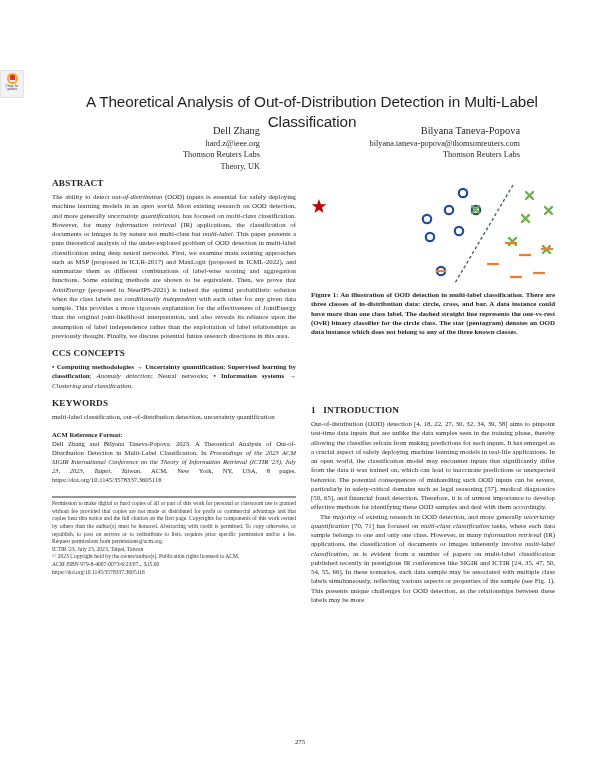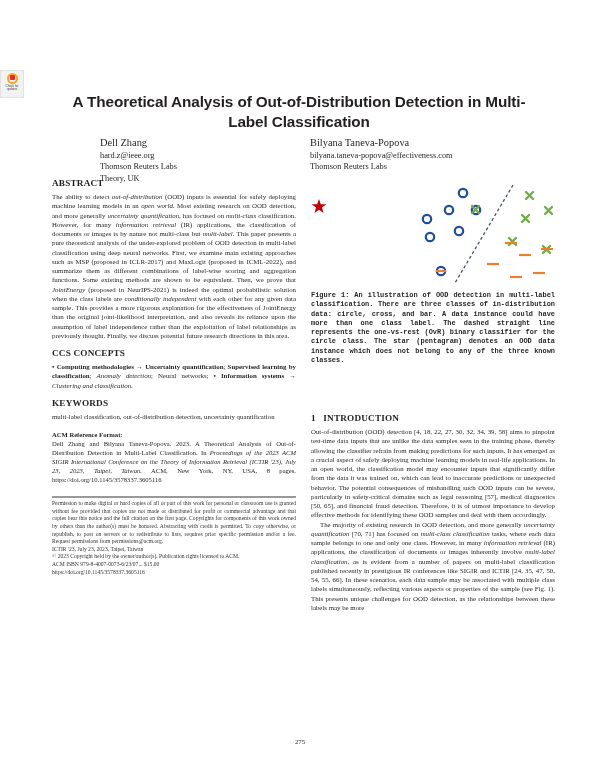--- a/index.html
+++ b/index.html
@@ -1,36 +1,36 @@
 <!DOCTYPE html>
 <html><head>
 <meta charset="utf-8">
 <style>
   html, body { margin: 0; padding: 0; background: #ffffff; }
   body { width: 600px; height: 776px; position: relative; overflow: hidden; font-family: "Liberation Serif", "DejaVu Serif", serif; color: #231f20; }
   .badge { position: absolute; left: 0; top: 70px; width: 22px; height: 26px; background: #f2f2f2; border: 1px solid #e2e2e2; display: flex; flex-direction: column; align-items: center; }
   .badge .ring { width: 11px; height: 11px; border-radius: 50%; border: 2px solid #f5a623; margin-top: 2px; position: relative; box-sizing: border-box; }
   .badge .ring::after { content: ""; position: absolute; left: 1px; top: 0px; width: 5px; height: 5px; background: #e8262d; border-radius: 1px; }
   .badge .btxt { font-size: 3px; line-height: 3px; color: #444; font-family: "Liberation Sans", sans-serif; text-align: center; margin-top: 1px; }
-  .title { position: absolute; left: 59px; width: 480px; top: 92px; text-align: center; font-family: "Liberation Sans", "DejaVu Sans", sans-serif; font-weight: bold; font-size: 15.3px; line-height: 20px; letter-spacing: -0.1px; }
-  .author { position: absolute; top: 136px; text-align: left; font-size: 8.3px; line-height: 11.6px; }
+  .title { position: absolute; left: 72px; width: 480px; top: 92px; text-align: center; font-family: "Liberation Sans", "DejaVu Sans", sans-serif; font-weight: normal; font-size: 15.3px; line-height: 20px; letter-spacing: -0.1px; }
+  .author { position: absolute; top: 124px; text-align: right; font-size: 8.3px; line-height: 11.6px; }
   .author .name { font-size: 10.4px; line-height: 13.5px; }
   .author.a1 { left: 100px; width: 160px; }
   .author.a2 { left: 310px; width: 210px; }
   .col { position: absolute; width: 244px; font-size: 6.85px; line-height: 9.25px; text-align: justify; font-family: Liberation Serif, serif; }
   .left { left: 52px; top: 178px; }
-  .right { left: 311px; margin-top: 8px; }
+  .right { left: 311px; }
   h2 { font-size: 9.2px; font-weight: bold; margin: 0 0 3px 0; line-height: 11px; letter-spacing: 0.2px; }
   p { margin: 0; }
   .sec { margin-top: 8px; }
   .refhead { font-weight: bold; font-size: 6.6px; }
   .small { font-size: 5.6px; line-height: 7.6px; color: #333; }
   .rule { border-top: 2px solid #999; margin: 0 0 2px 0; }
   .figure { position: absolute; left: 305px; top: 178px; width: 255px; height: 105px; }
-  .caption { position: absolute; left: 311px; top: 291px; width: 244px; font-size: 6.95px; line-height: 9.3px; font-weight: bold; text-align: justify; font-family: Liberation Mono, monospace; }
+  .caption { position: absolute; left: 311px; top: 291px; width: 244px; font-size: 6.95px; line-height: 9.3px; font-weight: bold; text-align: justify; }
   .intro { top: 405px; }
   .intro h2 { font-size: 9.2px; }
   .indent { text-indent: 9px; }
   .page-no { position: absolute; left: 0; width: 600px; top: 738px; text-align: center; font-size: 6.8px; }
   i { font-style: italic; }
   b { font-weight: bold; }
 </style>
 </head>
 <body>
 
@@ -42,21 +42,21 @@
 <div class="title">A Theoretical Analysis of Out-of-Distribution Detection in Multi-Label Classification</div>
 
 <div class="author a1">
   <div class="name">Dell Zhang</div>
   <div>hard.z@ieee.org</div>
   <div>Thomson Reuters Labs</div>
   <div>Theory, UK</div>
 </div>
 <div class="author a2">
   <div class="name">Bilyana Taneva-Popova</div>
-  <div>bilyana.taneva-popova@effectiveness.com</div>
+  <div>bilyana.taneva-popova@thomsonreuters.com</div>
   <div>Thomson Reuters Labs</div>
 </div>
 
 <div class="col left">
   <h2>ABSTRACT</h2>
   <p><span>The ability to detect </span><i>out-of-distribution</i><span> (OOD) inputs is essential for safely deploying machine learning models in an </span><i>open world</i><span>. Most existing research on OOD detection, and more generally </span><i>uncertainty quantification</i><span>, has focused on </span><i>multi-class</i><span> classification. However, for many </span><i>information retrieval</i><span> (IR) applications, the classification of documents or images is by nature not multi-class but </span><i>multi-label</i><span>. This paper presents a pure theoretical analysis of the under-explored problem of OOD detection in multi-label classification using deep neural networks. First, we examine main existing approaches such as MSP (proposed in ICLR-2017) and MaxLogit (proposed in ICML-2022), and summarize them as different combinations of label-wise scoring and aggregation functions. Some existing methods are shown to be equivalent. Then, we prove that </span><i>JointEnergy</i><span> (proposed in NeurIPS-2021) is indeed the optimal probabilistic solution when the class labels are </span><i>conditionally independent</i><span> with each other for any given data sample. This provides a more rigorous explanation for the effectiveness of JointEnergy than the original joint-likelihood interpretation, and also reveals its reliance upon the assumption of label independence rather than the exploitation of label relationships as previously thought. Finally, we discuss potential future research directions in this area.</span></p>
 
   <div class="sec">
     <h2>CCS CONCEPTS</h2>
     <p><b>• Computing methodologies → Uncertainty quantification</b><span>; </span><b>Supervised learning by classification</b><span>; </span><i>Anomaly detection</i><span>; Neural networks; </span><b>• Information systems → </b><i>Clustering and classification</i><span>.</span></p>

